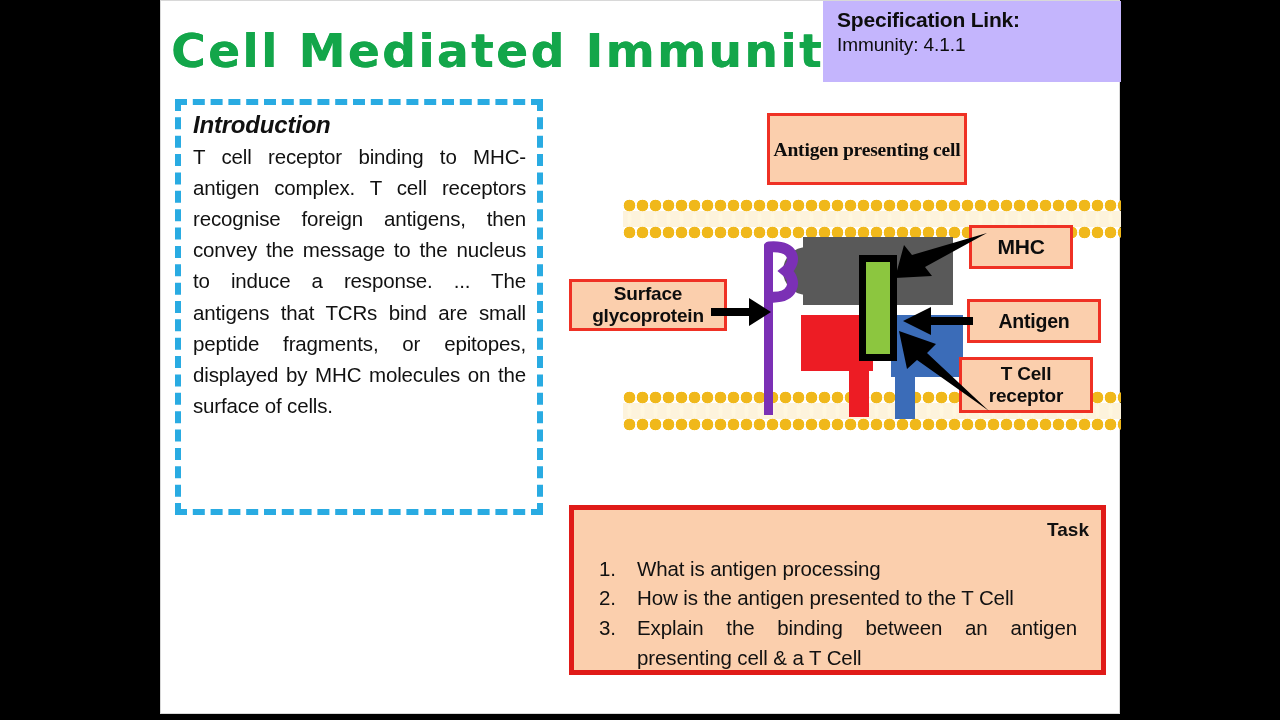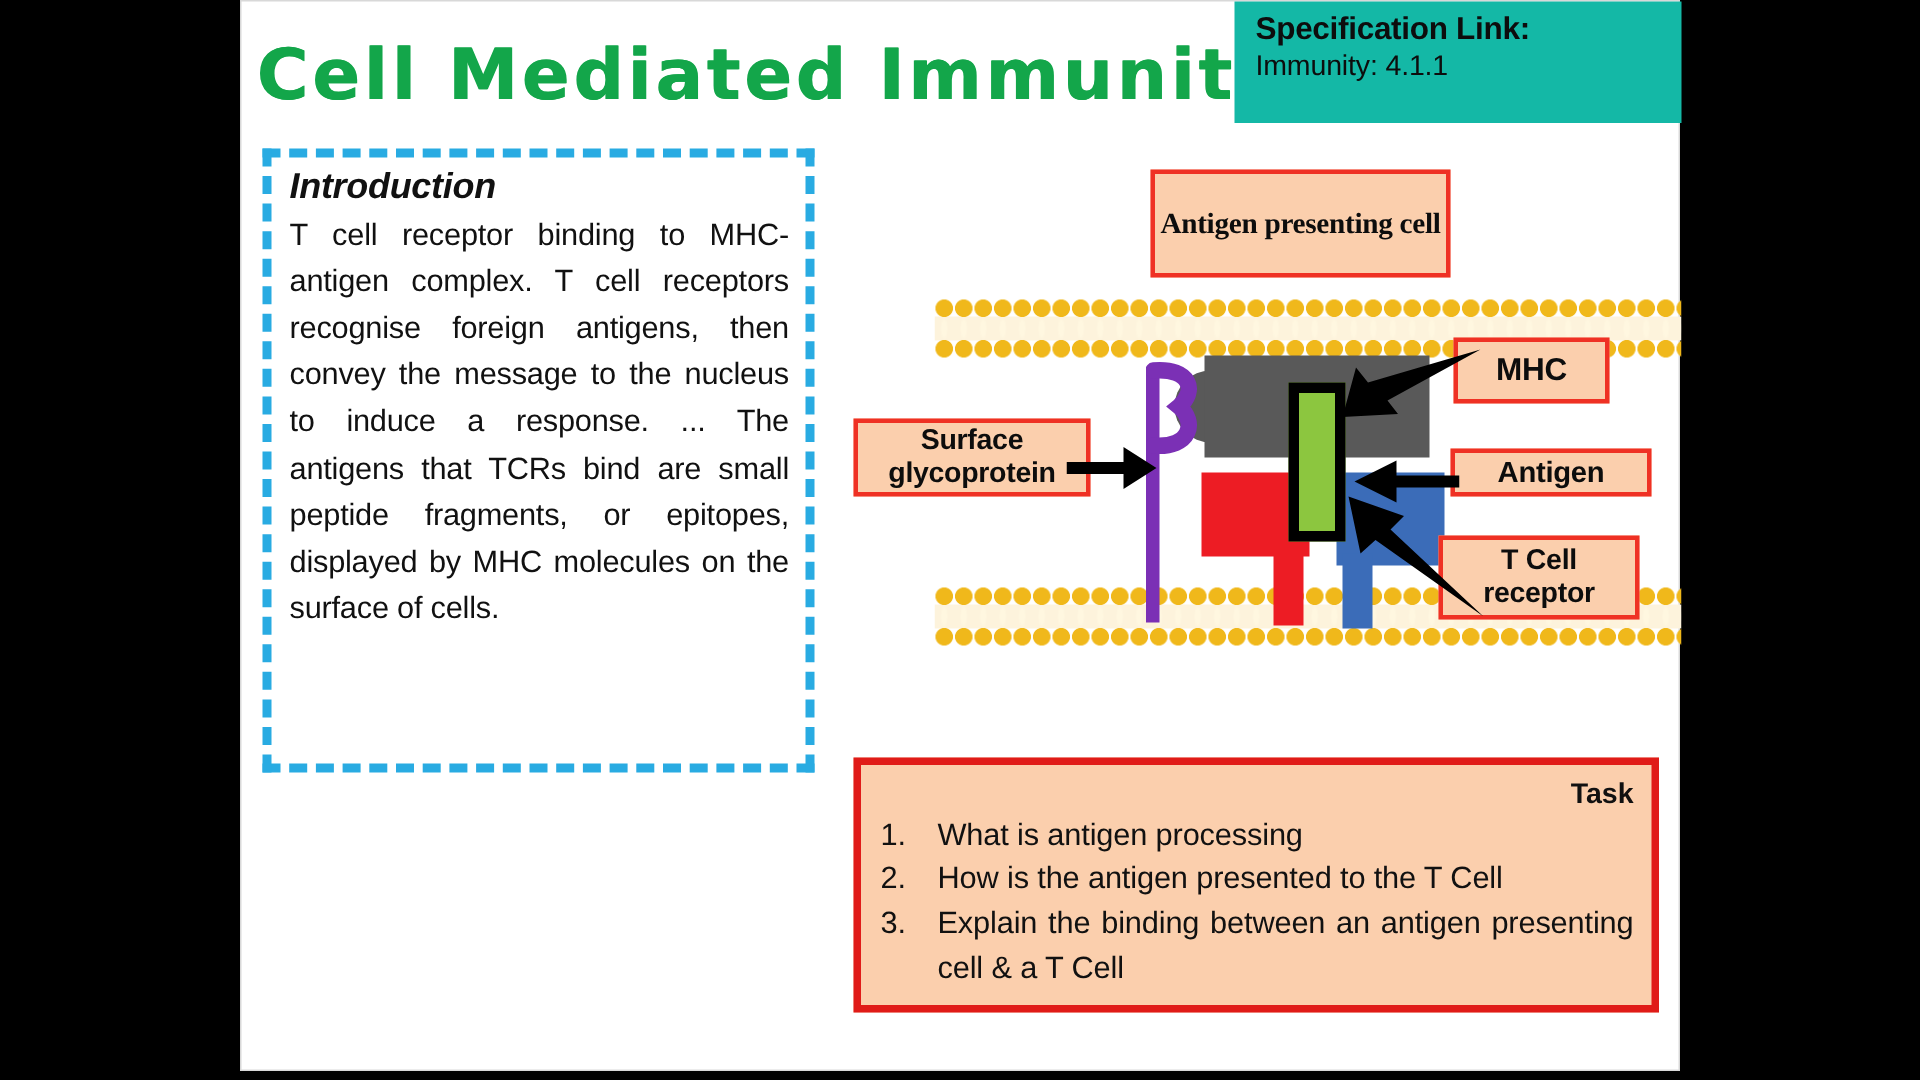--- a/index.html
+++ b/index.html
@@ -17,21 +17,21 @@
     position:absolute;left:10px;top:22px;width:640px;
     font-family:"DejaVu Sans",sans-serif;
     font-size:47px;font-weight:700;color:#13a64a;
     letter-spacing:2.5px;white-space:nowrap;
     text-shadow:0.5px 0 0 #13a64a;
   }
 
   
   #spec{
     position:absolute;left:662px;top:0px;width:298px;height:81px;
-    background:#14b8a6;box-sizing:border-box;padding:6px 12px 0 14px;
+    background:#c4b5fd;box-sizing:border-box;padding:6px 12px 0 14px;
   }
   #spec .s1{font-size:21px;font-weight:700;color:#0d0d0d;line-height:1.24;letter-spacing:-0.2px;}
   #spec .s2{font-size:19px;font-weight:400;color:#0d0d0d;line-height:1.3;letter-spacing:-0.1px;}
 
   
   #intro{
     position:absolute;left:14px;top:98px;width:368px;height:416px;
     border:6px dashed #29abe2;box-sizing:border-box;
     padding:6px 11px 0 12px;background:#fff;
   }
@@ -49,21 +49,21 @@
 
   .lbl{
     position:absolute;background:#fbcfad;border:3px solid #ef3124;
     box-sizing:border-box;color:#0d0d0d;font-weight:700;
     display:flex;align-items:center;justify-content:center;text-align:center;
     line-height:1.18;letter-spacing:-0.2px;
   }
   #lbl-apc{left:206px;top:14px;width:200px;height:72px;font-size:19.5px;z-index:6;font-family:Liberation Serif, serif;}
   #lbl-glyco{left:8px;top:180px;width:158px;height:52px;font-size:19px;z-index:6;}
   #lbl-mhc{left:408px;top:126px;width:104px;height:44px;font-size:21px;z-index:6;}
-  #lbl-antigen{left:406px;top:200px;width:134px;height:32px;font-size:19.5px;z-index:6;}
+  #lbl-antigen{left:406px;top:200px;width:134px;height:44px;font-size:19.5px;z-index:6;}
   #lbl-tcr{left:398px;top:258px;width:134px;height:56px;font-size:19px;z-index:6;}
   #lbl-tcell{left:240px;top:342px;width:130px;height:42px;font-size:19px;z-index:6;}
 
   
   .membrane{position:absolute;height:40px;z-index:2;overflow:hidden;}
   #memb-top{left:62px;top:100px;width:498px;}
   #memb-bot{left:62px;top:292px;width:498px;}
   .memb-row{position:absolute;left:0;width:100%;height:13px;
     background-image:radial-gradient(circle at 6.5px 6.5px, #f0b81b 5.6px, rgba(240,184,27,0) 6.1px);
     background-size:13px 13px;background-repeat:repeat-x;}
@@ -103,21 +103,21 @@
   
   .arrow{position:absolute;z-index:7;}
 
   
   #task{
     position:absolute;left:408px;top:504px;width:537px;height:170px;
     background:#fbcfad;border:5px solid #e01b18;box-sizing:border-box;
     padding:8px 12px 0 11px;
   }
   #task .t-head{font-size:19px;font-weight:700;color:#111;line-height:1.25;text-align:right;}
-  #task ol{margin:0;padding:0;list-style:none;counter-reset:ti;}
+  #task ol{margin:12px;padding:0;list-style:none;counter-reset:ti;}
   #task li{
     counter-increment:ti;position:relative;padding-left:40px;
     font-size:20.5px;color:#111;line-height:1.45;
     text-align:justify;letter-spacing:-0.1px;
   }
   #task li:before{content:counter(ti) ".";position:absolute;left:2px;top:0;
     font-size:20.5px;color:#111;}
 </style>
 </head>
 <body>

